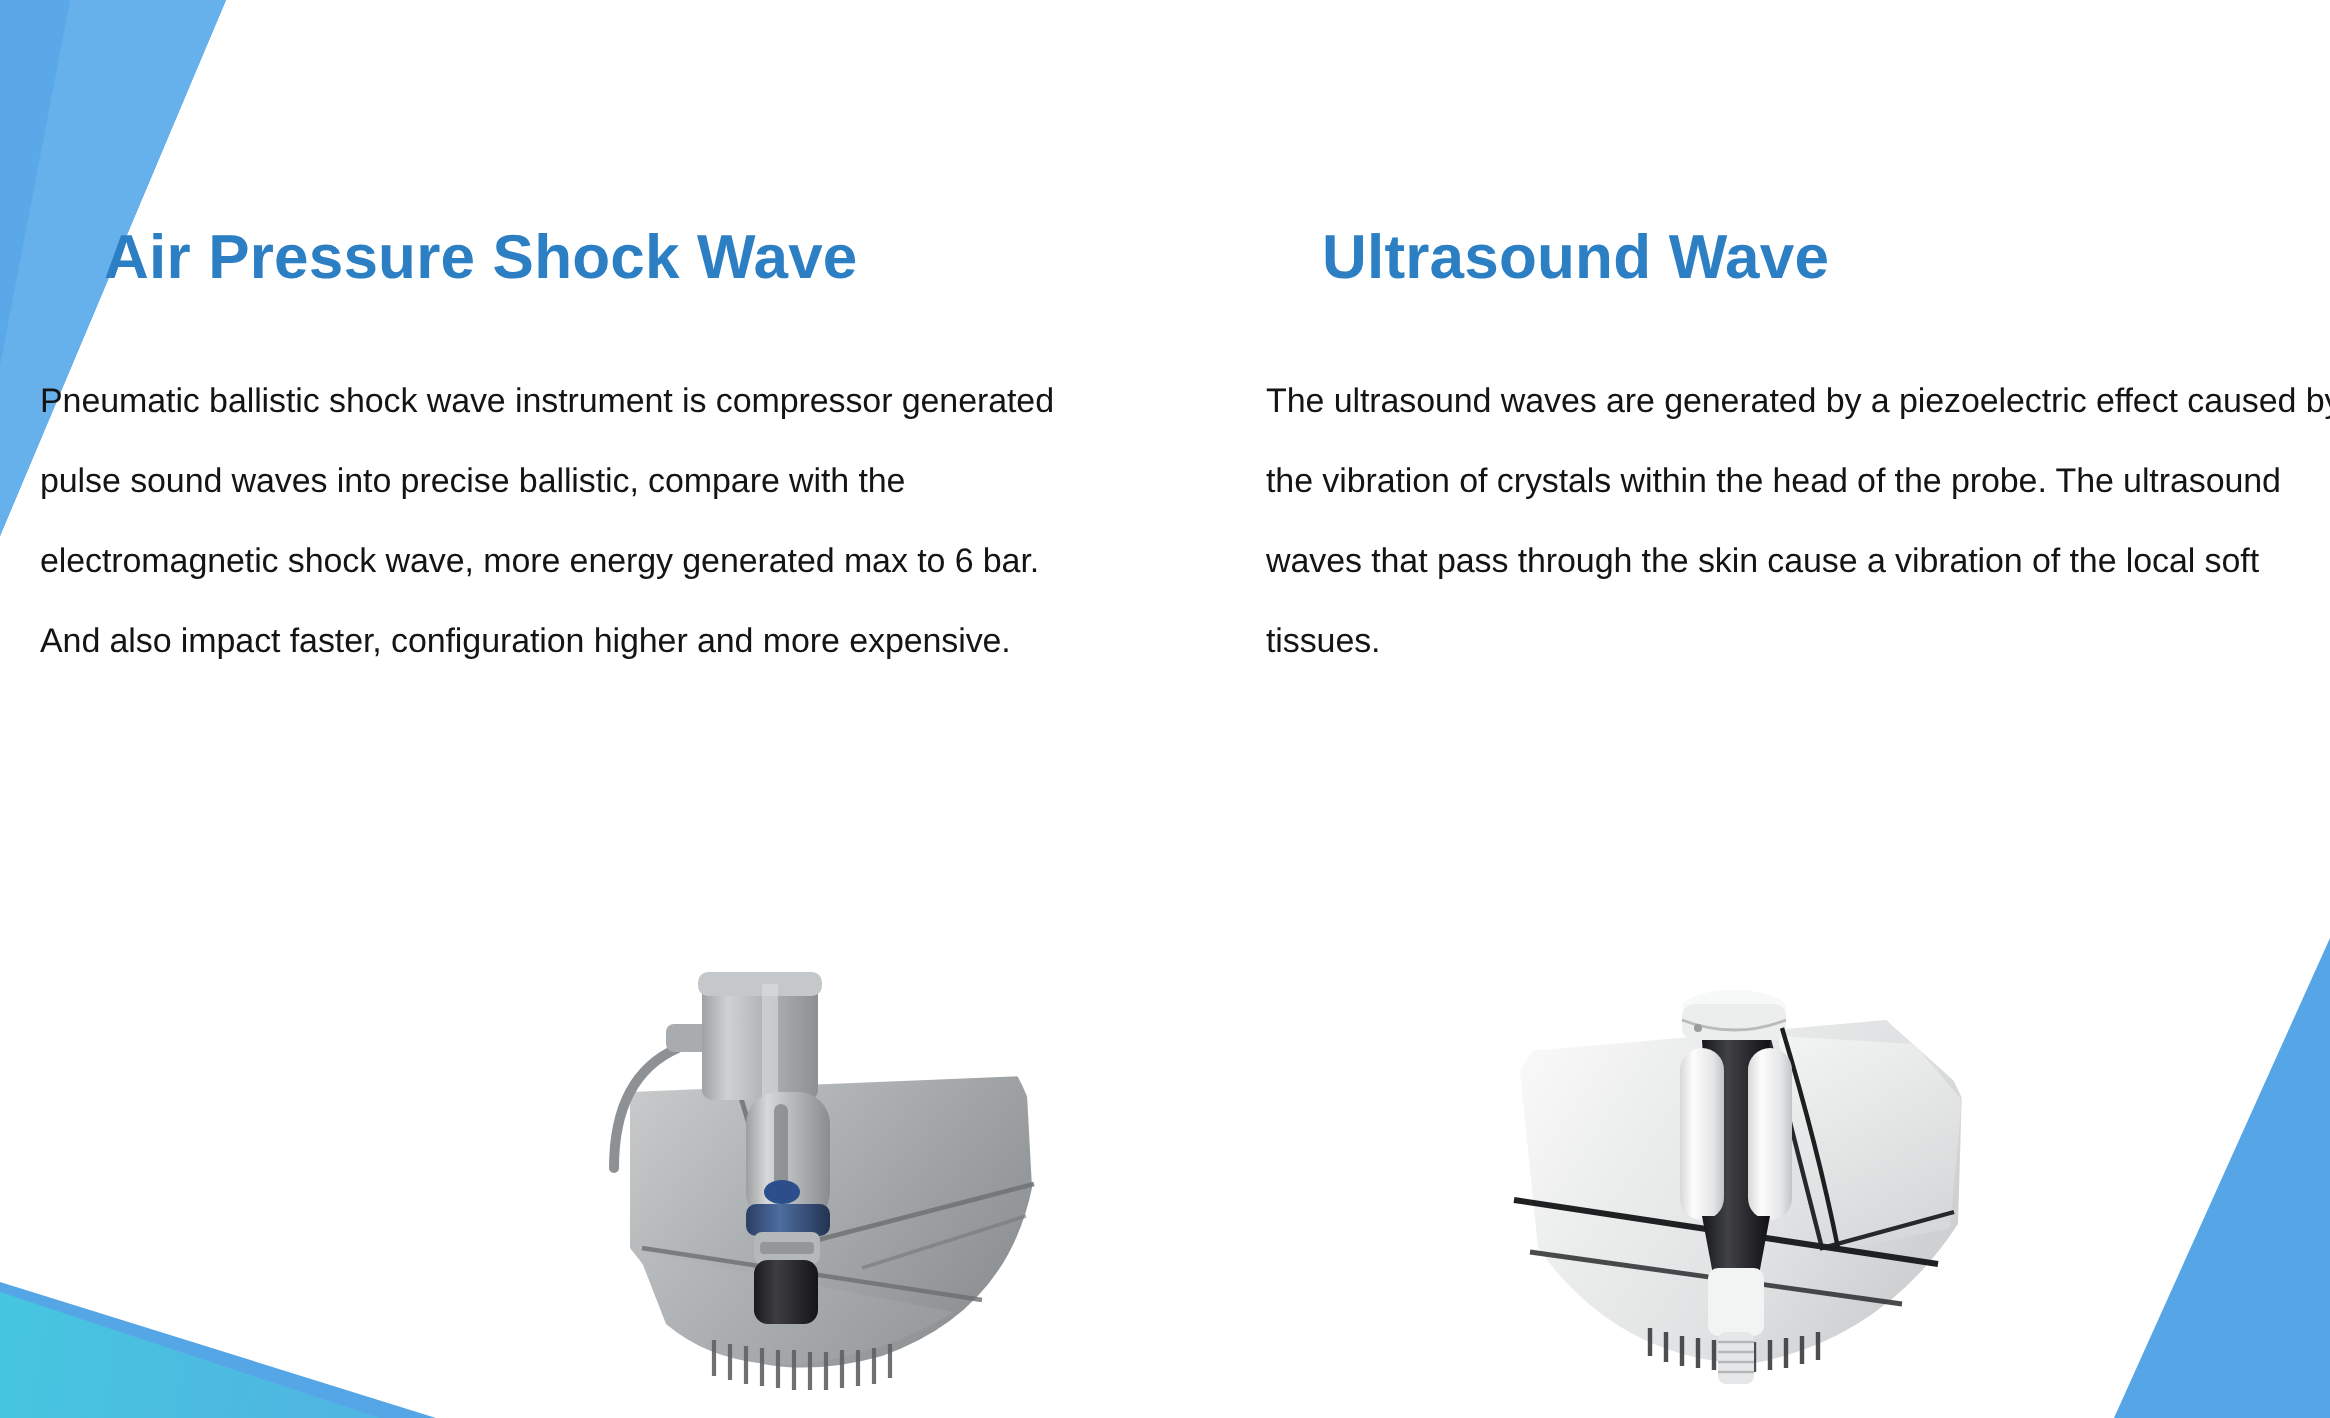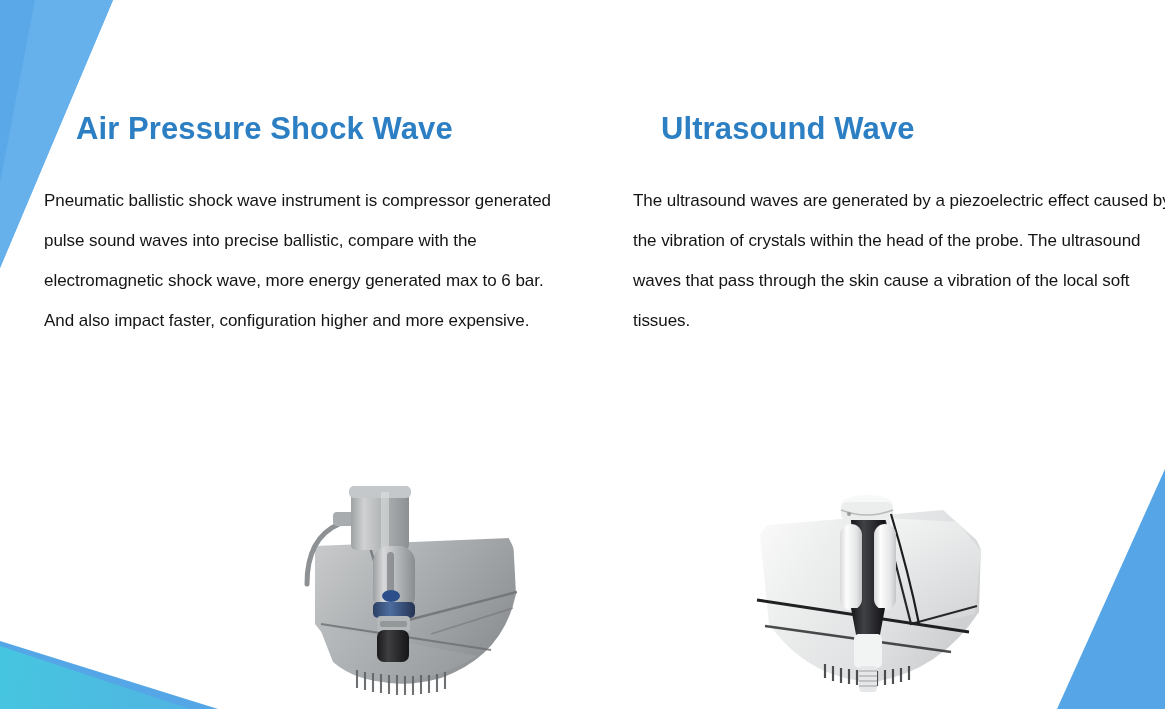--- a/index.html
+++ b/index.html
@@ -60,21 +60,21 @@
     position: absolute;
     left: 0; top: 0;
     width: 1165px; height: 709px;
     display: flex;
     box-sizing: border-box;
   }
   .col {
     position: relative;
     box-sizing: border-box;
   }
-  .col-left  { width: 565px; padding: 0 30px 0 40px; }
+  .col-left  { width: 565px; padding: 0 30px 0 16px; }
   .col-right { width: 600px; padding: 0 6px 0 68px; }
 
   .col-title {
     color: #2d7fc4;
     font-weight: bold;
     font-size: 31px;
     letter-spacing: 0.1px;
     line-height: 1;
     white-space: nowrap;
   }

